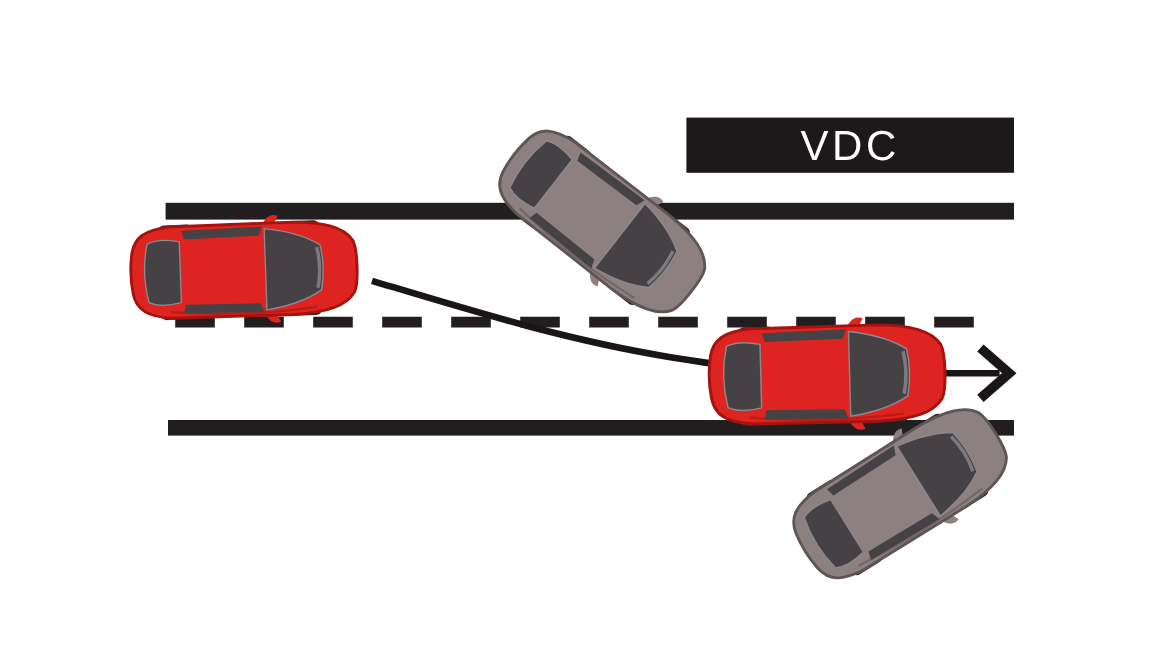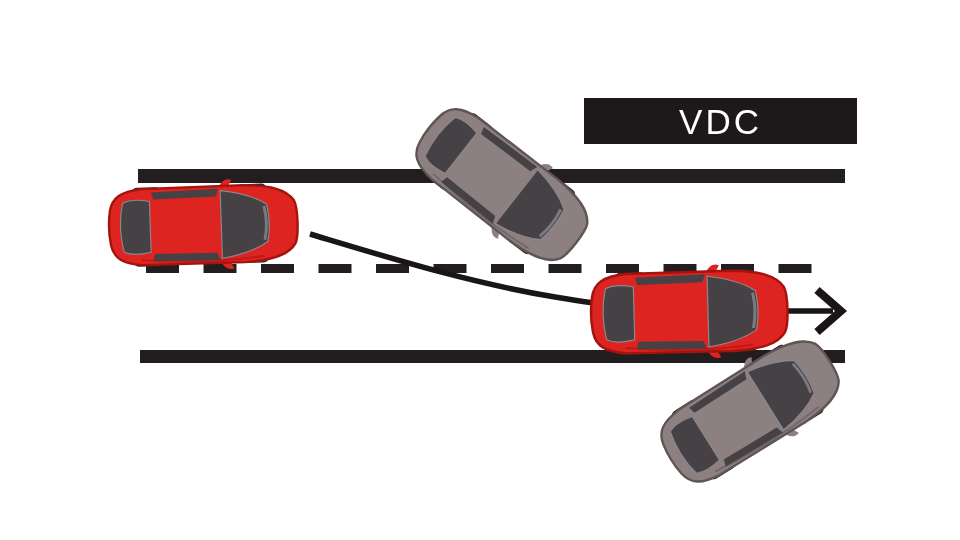--- a/index.html
+++ b/index.html
@@ -7,21 +7,21 @@
     width:960px;height:540px;overflow:hidden;
     background:var(--page-bg,#ffffff);
     font-family:"Liberation Sans", sans-serif;
   }
   .stage{position:relative;width:960px;height:540px;background:var(--page-bg,#ffffff);}
   .scene{position:absolute;left:0;top:0;width:960px;height:540px;display:block;}
   .vdc-banner{
     position:absolute;left:572px;top:98px;width:273px;height:46px;
     background:var(--banner-bg,#1d1819);
     color:var(--banner-fg,#ffffff);
-    display:flex;align-items:center;justify-content:center;margin-left:12px;
+    display:flex;align-items:center;justify-content:center;
   }
   .vdc-banner span{
     font-size:35px;font-weight:300;letter-spacing:3px;line-height:1;
     font-family:"Liberation Sans", sans-serif;
   }
 </style>
 </head>
 <body style="--page-bg: #ffffff;">
 
 <div class="stage">

